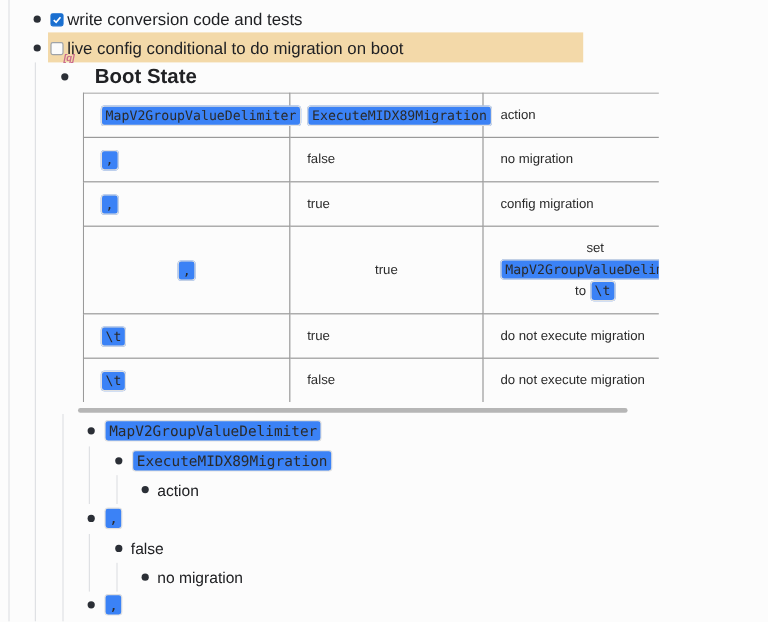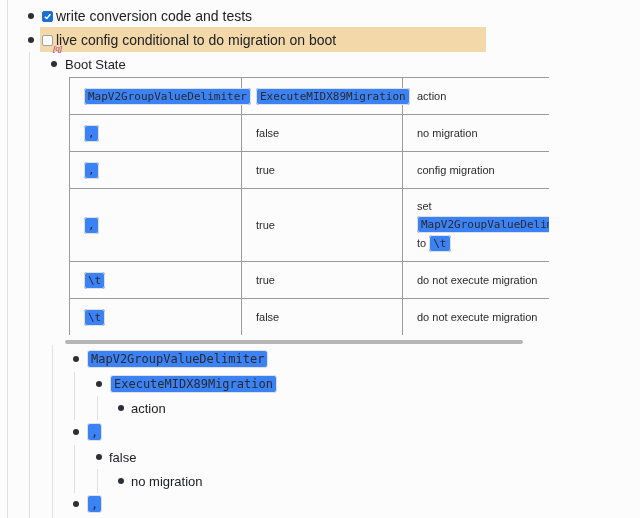--- a/index.html
+++ b/index.html
@@ -52,21 +52,21 @@
       border-collapse: collapse; font-size: 11px; color: #2b2b2b;
       width: 520px; table-layout: fixed;
     }
     td {
       border: 1px solid #9a9a9a; padding: 0 14px; vertical-align: middle;
       height: 37px;
     }
     td.c0 { width: 172px; }
     td.c1 { width: 161px; }
     td.c2 { width: 187px; }
-    tr.tall td { height: 73px; }
+    tr.tall td { height: 73px; text-align: center; }
     .cell-multi { line-height: 18px; }
 
     .hscroll {
       position: absolute; left: 65px; top: 340px; width: 458px; height: 4px;
       background: #b6b6b6; border-radius: 2px;
     }
   </style>
 </head>
 <body>
 
@@ -92,21 +92,21 @@
 
   <div class="highlight"></div>
   <div class="bullet" style="left:28px; top:37px;"></div>
   <div class="row" style="left:42px; top:31px; height:18px;">
     <span class="cb unchecked"></span>
     <span>live config conditional to do migration on boot</span>
   </div>
   <span class="tag-mark">[q]</span>
 
   <div class="bullet" style="left:51px; top:61px;"></div>
-  <div class="row" style="left:65px; top:55px; height:18px; font-size:13px;">
+  <div class="row" style="left:79px; top:55px; height:18px; font-size:17px;font-weight:bold;">
     <span>Boot State</span>
   </div>
 
   <div class="table-wrap">
     <table>
       <tbody>
           <tr>
         <td class="c0"><span class="code">MapV2GroupValueDelimiter</span></td>
         <td class="c1"><span class="code">ExecuteMIDX89Migration</span></td>
         <td class="c2">action</td>

